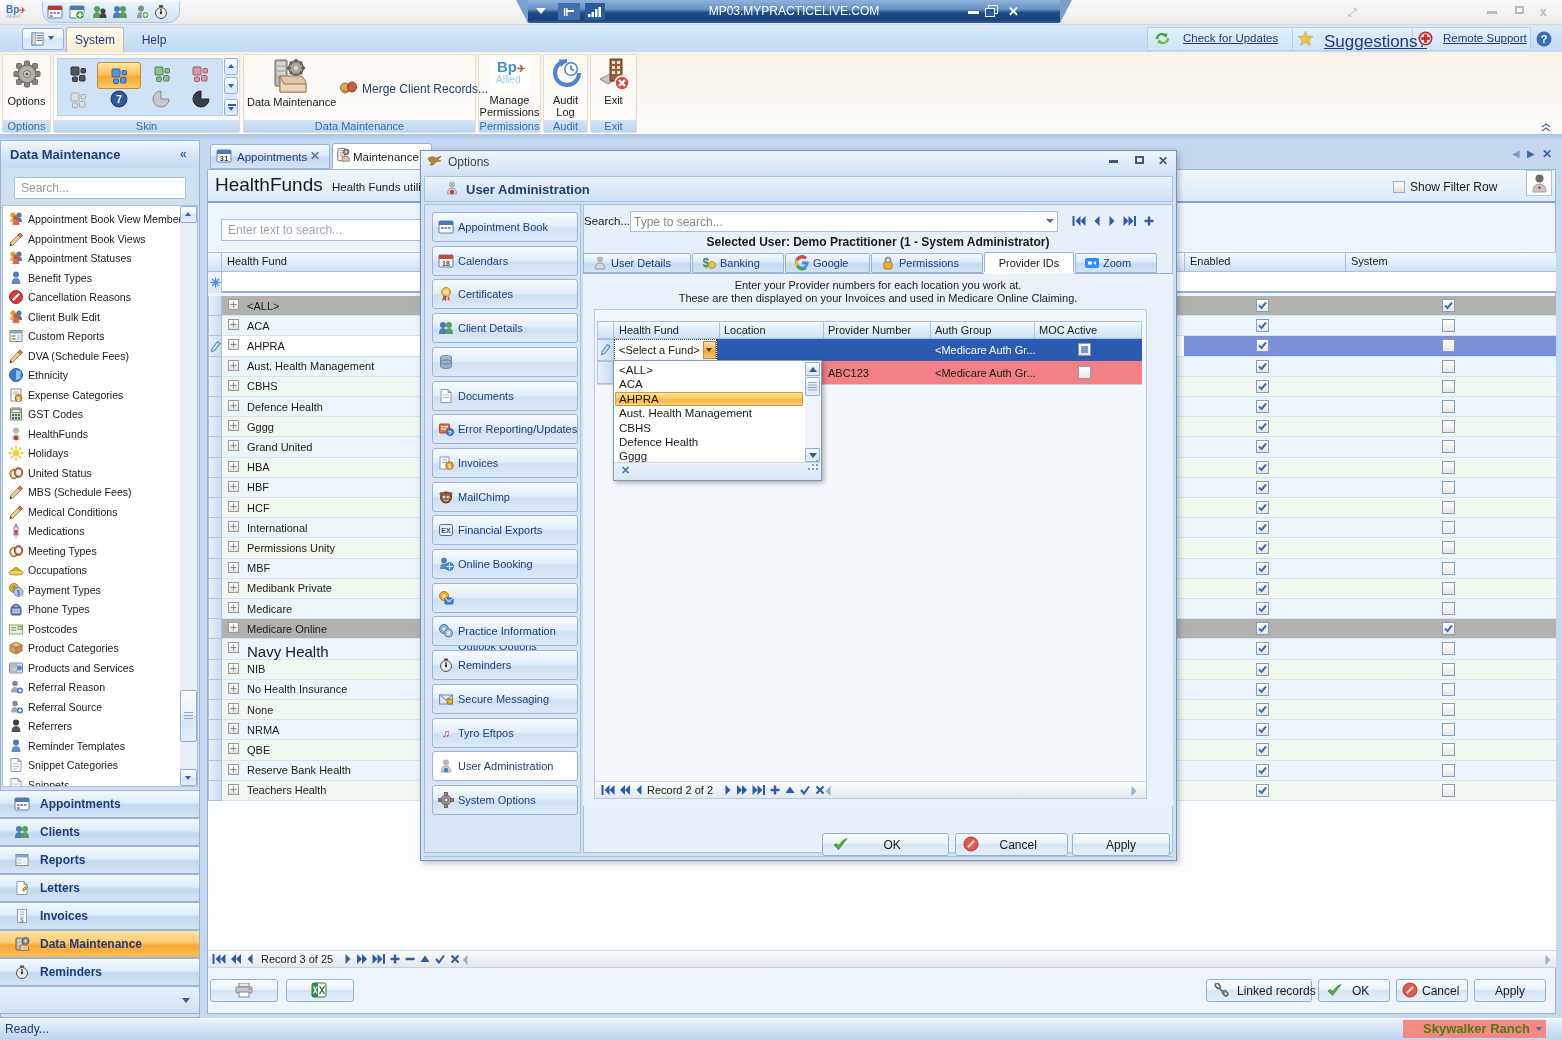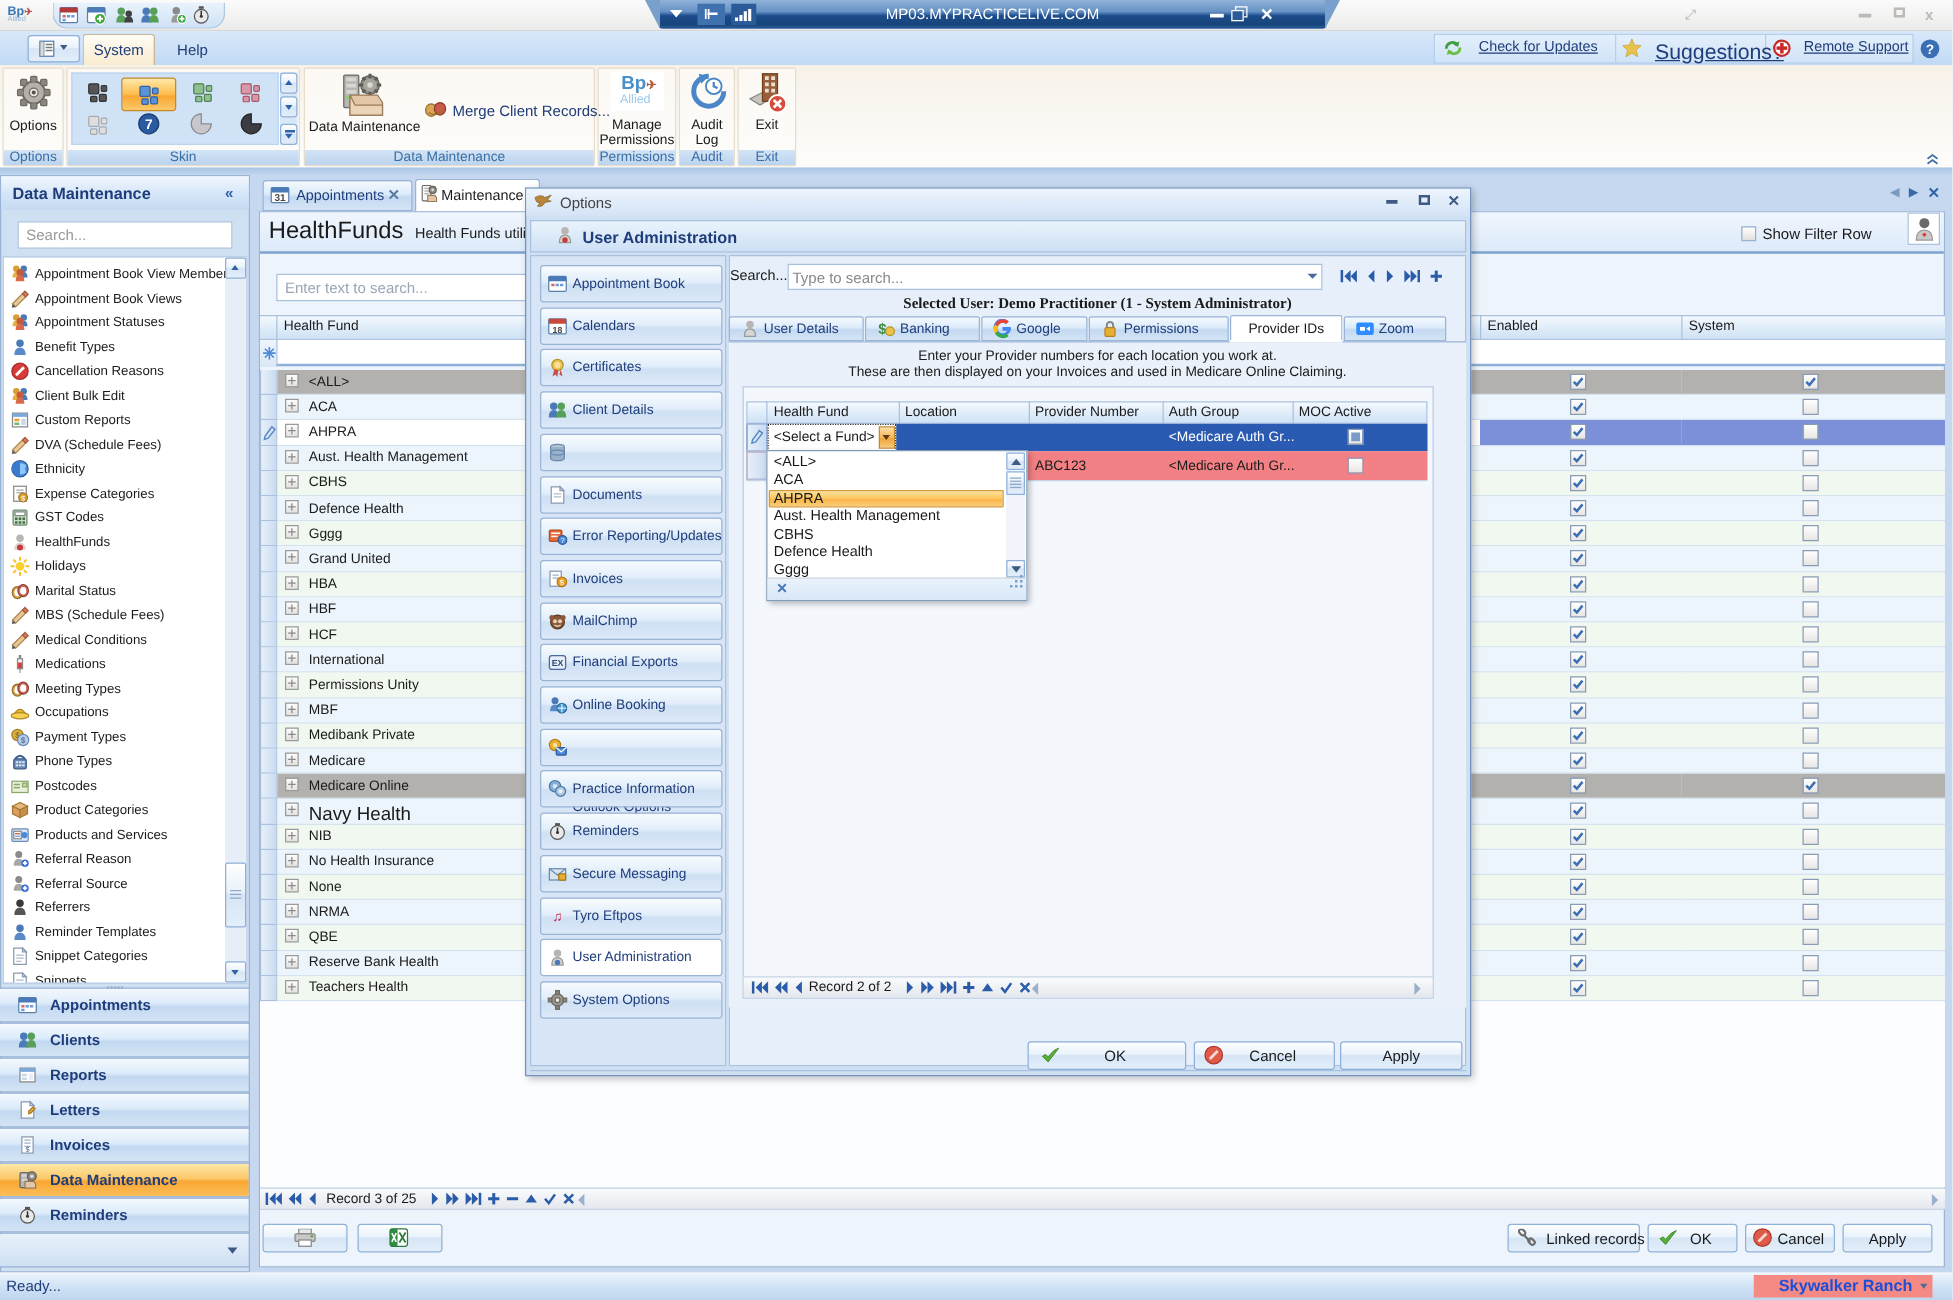--- a/index.html
+++ b/index.html
@@ -389,21 +389,21 @@
         <line x1="2.7" y1="13.3" x2="4.8" y2="11.2"></line>
       </g>
     </svg>
     <div class="abs" style="left:25px;top:241.0px;font-size:10.6px;color:#1a1a1a;white-space:nowrap;">Holidays</div>
 <svg class="abs" style="left:5px;top:258.5px;" width="16" height="16" viewBox="0 0 16 16">
       <ellipse cx="6" cy="9" rx="4.2" ry="4.8" fill="#d8a858" stroke="#9a6f28"></ellipse>
       <ellipse cx="6" cy="9" rx="2.4" ry="3" fill="#fff"></ellipse>
       <ellipse cx="10.5" cy="7.5" rx="4.2" ry="4.8" fill="#c85a4a" stroke="#8f3a2a" fill-opacity=".85"></ellipse>
       <ellipse cx="10.5" cy="7.5" rx="2.4" ry="3" fill="#fff"></ellipse>
     </svg>
-    <div class="abs" style="left:25px;top:260.5px;font-size:10.6px;color:#1a1a1a;white-space:nowrap;">Marital Status</div>
+    <div class="abs" style="left:25px;top:260.5px;font-size:10.6px;color:#1a1a1a;white-space:nowrap;">United Status</div>
 <svg class="abs" style="left:5px;top:278.0px;" width="16" height="16" viewBox="0 0 16 16">
       <path d="M2 12 L10 4 L12.5 6.5 L4.5 14.5z" fill="#e8c898" stroke="#b08a50"></path>
       <path d="M10 4 L12 2 L14.5 4.5 L12.5 6.5z" fill="#d87a5a" stroke="#a85a3a"></path>
       <path d="M2 12 L4.5 14.5 L1.5 15.2z" fill="#555"></path>
     </svg>
     <div class="abs" style="left:25px;top:280.0px;font-size:10.6px;color:#1a1a1a;white-space:nowrap;">MBS (Schedule Fees)</div>
 <svg class="abs" style="left:5px;top:297.5px;" width="16" height="16" viewBox="0 0 16 16">
       <path d="M2 12 L10 4 L12.5 6.5 L4.5 14.5z" fill="#e8c898" stroke="#b08a50"></path>
       <path d="M10 4 L12 2 L14.5 4.5 L12.5 6.5z" fill="#d87a5a" stroke="#a85a3a"></path>
       <path d="M2 12 L4.5 14.5 L1.5 15.2z" fill="#555"></path>
@@ -574,21 +574,21 @@
     <rect x="6" y="1.5" width="4" height="2" fill="#555"></rect>
   </svg>
 <div class="abs nav" style="left:40px;top:965px;font-size:12px;font-weight:bold;">Reminders</div>
 
 <div class="abs" style="left:0;top:986px;width:200px;height:28px;background:linear-gradient(#e8f1fb,#cfe0f3);border:1px solid #9ab4d6;border-left:none;"></div>
 <div class="abs" style="left:182px;top:998px;width:0;height:0;border-left:4px solid transparent;border-right:4px solid transparent;border-top:5px solid #3d5a82;"></div>
 
 <div class="abs" style="left:0;top:1018px;width:1562px;height:22px;background:linear-gradient(#eaf3fc,#d4e5f6 40%,#bdd5ef);border-top:1px solid #fff;"></div>
 <div class="abs nav" style="left:5px;top:1022px;font-size:12px;">Ready...</div>
 <div class="abs" style="left:1403px;top:1020px;width:143px;height:18px;background:#f58a84;"></div>
-<div class="abs" style="left:1423px;top:1021px;font-size:13px;font-weight:bold;color:#1d4ed8;">Skywalker Ranch</div>
+<div class="abs" style="left:1423px;top:1021px;font-size:13px;font-weight:bold;color:#4d7c0f;">Skywalker Ranch</div>
 <div class="abs" style="left:1536px;top:1027px;width:0;height:0;border-left:3.5px solid transparent;border-right:3.5px solid transparent;border-top:4px solid #4a6a9a;"></div>
 
 <div class="abs" style="left:210px;top:144px;width:120px;height:25px;background:linear-gradient(#f4f9fe,#dcebfa 45%,#c3d9f1 55%,#d4e4f5);border:1px solid #9ab4d6;border-radius:3px 3px 0 0;"></div>
 <svg class="abs" style="left:216px;top:148px;" width="16" height="16" viewBox="0 0 16 16">
     <rect x="1" y="2" width="14" height="12" rx="1" fill="#fdfdfd" stroke="#5a81ad"></rect>
     <rect x="1" y="2" width="14" height="4" fill="#4a7ab8"></rect>
     <text x="8" y="13" font-size="8" font-weight="bold" fill="#444" text-anchor="middle">31</text>
   </svg>
 <div class="abs nav" style="left:237px;top:151px;font-size:11.5px;">Appointments</div>
 <div class="abs" style="left:310px;top:149px;color:#5a7a9f;font-size:12px;font-weight:bold;">✕</div>
@@ -1326,21 +1326,21 @@
     </g>
     <circle cx="8" cy="8" r="2" fill="#e8e6e2" stroke="#6f6a62"></circle>
   </svg>
 <div class="abs nav" style="left:458px;top:793.9px;font-size:11px;white-space:nowrap;">System Options</div>
 
 <div class="abs" style="left:583px;top:204px;width:590px;height:649px;background:#e7effa;border:1px solid #aac2e0;"></div>
 <div class="abs" style="left:584px;top:215px;font-size:11.5px;color:#1a1a1a;">Search...</div>
 <div class="abs" style="left:630px;top:211px;width:428px;height:21px;background:#fff;border:1px solid #a8c0dc;"></div>
 <div class="abs" style="left:634px;top:215px;font-size:12px;color:#888;">Type to search...</div>
 <div class="abs" style="left:1046px;top:219px;width:0;height:0;border-left:4px solid transparent;border-right:4px solid transparent;border-top:4.5px solid #4a6a9a;"></div>
-<div class="abs" style="left:583px;top:235px;width:590px;text-align:center;font-size:12px;font-weight:bold;color:#1a1a1a;font-family:Liberation Serif, serif;">Selected User: Demo Practitioner (1 - System Administrator)</div>
+<div class="abs" style="left:583px;top:235px;width:590px;text-align:center;font-size:12px;font-weight:bold;color:#1a1a1a;">Selected User: Demo Practitioner (1 - System Administrator)</div>
 <svg class="abs" style="left:1072px;top:216px;" width="14" height="10" viewBox="0 0 14 10" fill="#2a5caa">
     <rect x="0.5" y="0" width="2" height="10"></rect>
     <path d="M8.5 0 L3.5 5 L8.5 10z"></path>
     <path d="M13.5 0 L8.5 5 L13.5 10z"></path>
   </svg>
 <svg class="abs" style="left:1093px;top:216px;" width="8" height="10" viewBox="0 0 8 10" fill="#2a5caa">
     <path d="M6.5 0 L1.5 5 L6.5 10z"></path>
   </svg>
 <svg class="abs" style="left:1108px;top:216px;" width="8" height="10" viewBox="0 0 8 10" fill="#2a5caa">
     <path d="M1.5 0 L6.5 5 L1.5 10z"></path>

